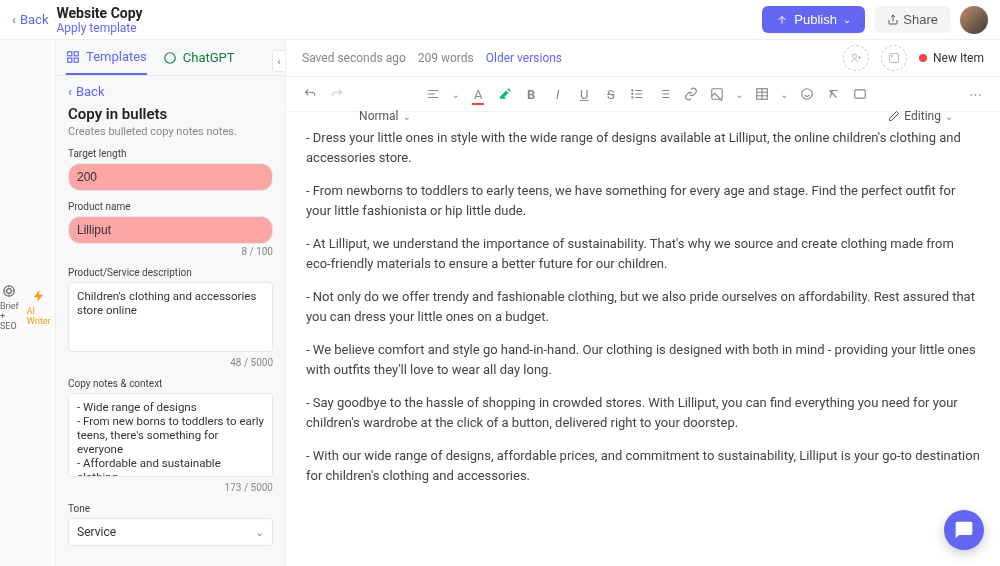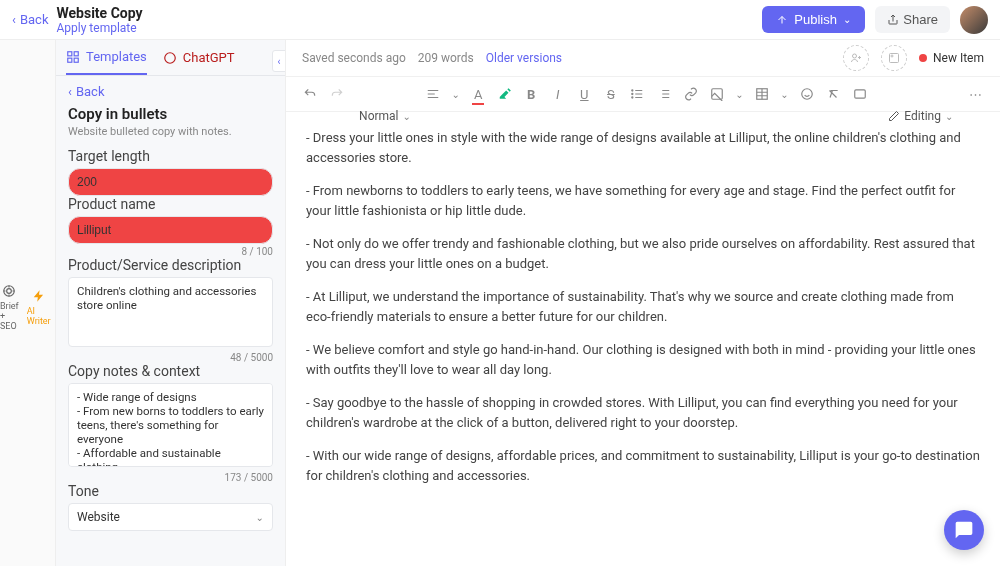--- a/index.html
+++ b/index.html
@@ -13,29 +13,29 @@
 .btn-publish { background: #6366f1; color: #fff; border: none; padding: 6px 14px; border-radius: 6px; font-size: 13px; display: flex; align-items: center; gap: 6px; cursor: pointer; }
 .btn-share { background: #f3f4f6; color: #555; border: none; padding: 6px 12px; border-radius: 6px; font-size: 13px; display: flex; align-items: center; gap: 4px; cursor: pointer; }
 .avatar { width: 28px; height: 28px; border-radius: 50%; background: linear-gradient(135deg,#c58d6a,#3a3a3a); }
 .main { display: flex; height: calc(566px - 40px); }
 .rail { width: 56px; background: #fafafa; border-right: 1px solid #eee; display: flex; flex-direction: row; align-items: center; padding-top: 8px; gap: 8px; }
 .rail-item { width: 48px; display: flex; flex-direction: column; align-items: center; gap: 2px; padding: 6px 0; cursor: pointer; font-size: 9px; color: #666; }
 .rail-item.active { color: #f59e0b; }
 .rail-icon { width: 16px; height: 16px; display:flex; align-items:center; justify-content:center; }
 .panel { width: 230px; background: #f7f8fa; border-right: 1px solid #eee; display: flex; flex-direction: column; position: relative; overflow:hidden;}
 .tabs { display: flex; align-items: center; height: 36px; border-bottom: 1px solid #e5e7eb; padding: 0 10px; gap: 16px; position: relative; }
-.tab { display: flex; align-items: center; gap: 6px; font-size: 13px; color: #b91c1c; cursor: pointer; height: 100%; }
+.tab { display: flex; align-items: center; gap: 6px; font-size: 13px; color: #15803d; cursor: pointer; height: 100%; }
 .tab.active { color: #6366f1; border-bottom: 2px solid #6366f1; }
 .collapse-handle { position: absolute; right: -1px; top: 10px; width: 14px; height: 22px; background:#fff; border:1px solid #e5e7eb; border-radius:3px 0 0 3px; display:flex;align-items:center;justify-content:center;color:#6366f1; cursor:pointer; font-size:10px;}
 .panel-body { padding: 8px 12px 12px 12px; overflow-y: auto; flex:1; }
 .panel-back { color: #6366f1; font-size: 13px; cursor: pointer; display:flex; align-items:center; gap:4px; margin-bottom:6px; }
 .panel-h { font-size: 15px; font-weight: 600; color:#222; }
 .panel-sub { font-size: 11px; color: #888; margin-top: 2px; margin-bottom: 10px; }
-.field-label { font-size: 14px; color: #444; margin-bottom: 4px; }
-.field-input { width: 100%; background: #ef4444; border: 1px solid #e5e7eb; border-radius: 12px; padding: 6px 8px; font-size: 12px; color:#333; }
+.field-label { font-size: 10px; color: #444; margin-top: 10px; margin-bottom: 4px; }
+.field-input { width: 100%; background: #fca5a5; border: 1px solid #e5e7eb; border-radius: 12px; padding: 6px 8px; font-size: 12px; color:#333; }
 .field-textarea { width: 100%; background: #fff; border: 1px solid #e5e7eb; border-radius: 4px; padding: 6px 8px; font-size: 11.5px; color:#333; resize:none; font-family:inherit; }
 .counter { text-align: right; font-size: 10px; color: #888; margin-top: 2px; }
 .select { width: 100%; background: #fff; border: 1px solid #e5e7eb; border-radius: 4px; padding: 6px 8px; font-size: 12px; color:#333; display:flex; justify-content:space-between; align-items:center; cursor:pointer;}
 .editor { flex: 1; display: flex; flex-direction: column; overflow: hidden; }
 .ed-top { height: 36px; display:flex; align-items:center; padding: 0 16px; font-size:12px; color:#888; gap:12px; }
 .older { color:#6366f1; cursor:pointer; }
 .ed-top-right { margin-left:auto; display:flex; align-items:center; gap:12px; }
 .dashed-circle { width:26px; height:26px; border:1px dashed #ccc; border-radius:50%; display:flex; align-items:center; justify-content:center; color:#bbb; font-size:12px; cursor:pointer;}
 .new-item { display:flex; align-items:center; gap:6px; font-size:12px; color:#333; cursor:pointer;}
 .red-dot { width:8px; height:8px; background:#ef4444; border-radius:50%; }
@@ -150,21 +150,21 @@
         <span>ChatGPT</span>
       </div>
     </div>
     <div class="collapse-handle">‹</div>
     <div class="panel-body">
       <div class="panel-back">
         <span>‹</span>
         <span>Back</span>
       </div>
       <div class="panel-h">Copy in bullets</div>
-      <div class="panel-sub">Website bulleted copy with notes.</div>
+      <div class="panel-sub">Creates bulleted copy notes notes.</div>
 
       <div class="field-label">Target length</div>
       <input class="field-input" value="200" style="">
 
       <div class="field-label">Product name</div>
       <input class="field-input" value="Lilliput" style="">
       <div class="counter">8 / 100</div>
 
       <div class="field-label">Product/Service description</div>
       <textarea class="field-textarea" rows="4" style="">Children's clothing and accessories store online</textarea>
@@ -172,21 +172,21 @@
 
       <div class="field-label">Copy notes &amp; context</div>
       <textarea class="field-textarea" rows="5" style="">- Wide range of designs
 - From new borns to toddlers to early teens, there's something for everyone
 - Affordable and sustainable clothing
 - Comfort and style packed together</textarea>
       <div class="counter">173 / 5000</div>
 
       <div class="field-label">Tone</div>
       <div class="select">
-        <span>Website</span>
+        <span>Service</span>
         <span class="chev">⌄</span>
       </div>
 
       
 
       
       
     </div>
   </div>
 
@@ -302,22 +302,22 @@
           </span>
         <span>Editing</span>
         <span class="chev">⌄</span>
       </div>
       <span class="tb-btn">⋯</span>
     </div>
 
     <div class="content">
       <p>- Dress your little ones in style with the wide range of designs available at Lilliput, the online children's clothing and accessories store.</p>
       <p>- From newborns to toddlers to early teens, we have something for every age and stage. Find the perfect outfit for your little fashionista or hip little dude.</p>
+      <p>- At Lilliput, we understand the importance of sustainability. That's why we source and create clothing made from eco-friendly materials to ensure a better future for our children.</p>
       <p>- Not only do we offer trendy and fashionable clothing, but we also pride ourselves on affordability. Rest assured that you can dress your little ones on a budget.</p>
-      <p>- At Lilliput, we understand the importance of sustainability. That's why we source and create clothing made from eco-friendly materials to ensure a better future for our children.</p>
       <p>- We believe comfort and style go hand-in-hand. Our clothing is designed with both in mind - providing your little ones with outfits they'll love to wear all day long.</p>
       <p>- Say goodbye to the hassle of shopping in crowded stores. With Lilliput, you can find everything you need for your children's wardrobe at the click of a button, delivered right to your doorstep.</p>
       <p>- With our wide range of designs, affordable prices, and commitment to sustainability, Lilliput is your go-to destination for children's clothing and accessories.</p>
     </div>
   </div>
 </div>
 
 <div class="help-bubble">
   <svg width="20" height="20" viewBox="0 0 24 24" fill="currentColor">
       <path d="M20 2H4a2 2 0 00-2 2v18l4-4h14a2 2 0 002-2V4a2 2 0 00-2-2z"></path>

